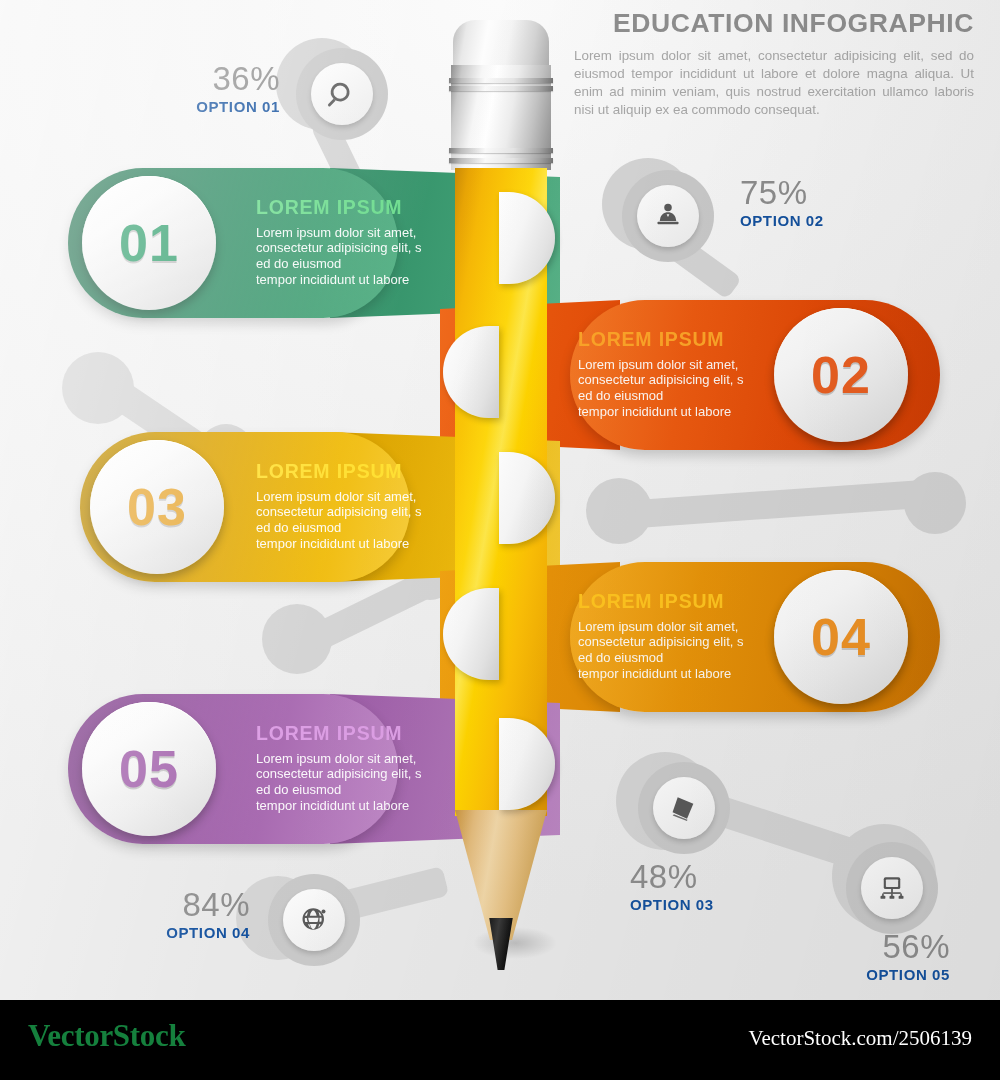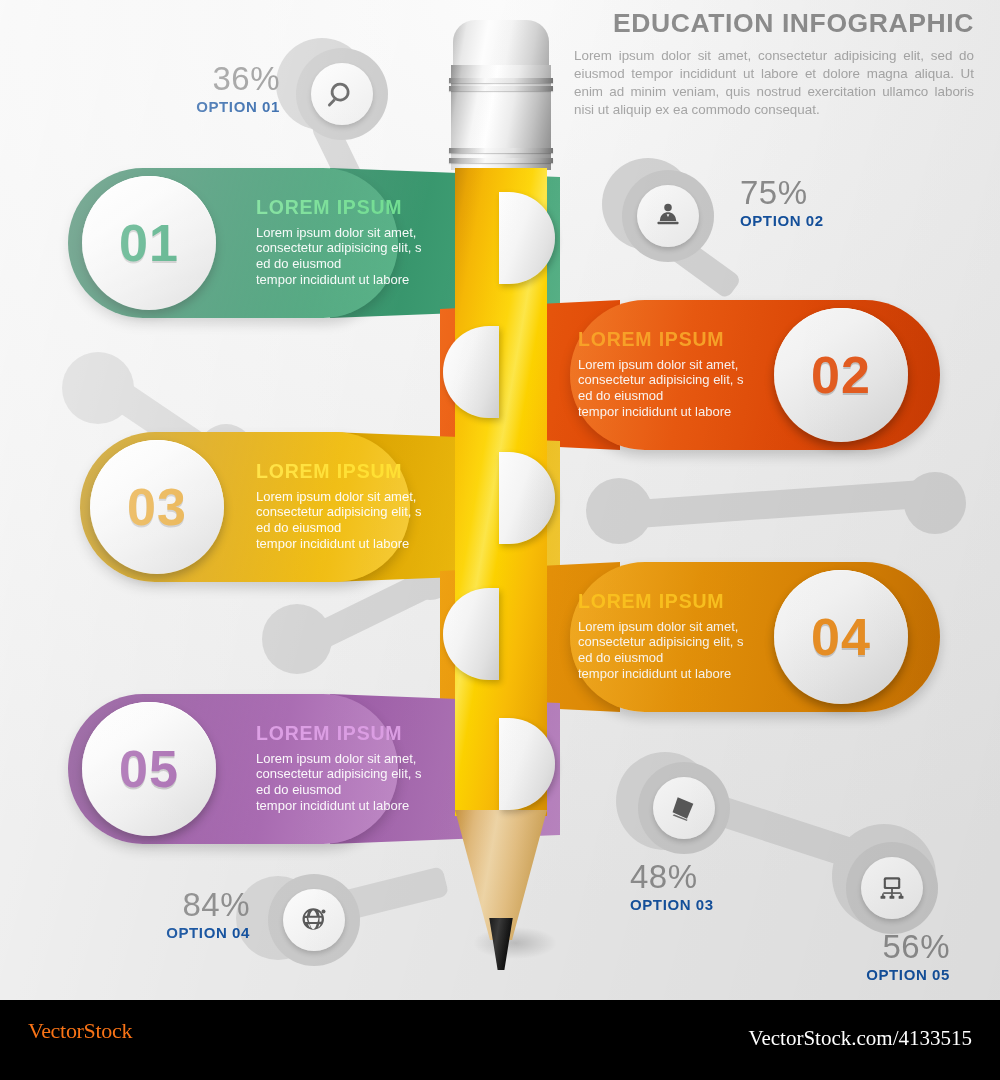--- a/index.html
+++ b/index.html
@@ -79,21 +79,21 @@
 
   .badge{position:absolute;width:92px;height:92px;border-radius:50%;background:#c9c9c9;
     display:flex;align-items:center;justify-content:center;}
   .badge-inner{width:62px;height:62px;border-radius:50%;
     background:linear-gradient(145deg,#fdfdfd,#ececec);
     box-shadow:0 3px 5px rgba(0,0,0,.16);display:flex;align-items:center;justify-content:center;}
   .badge-inner svg{display:block;fill:#5a5a5a;}
 
   
   .wm{position:absolute;left:0;top:1000px;width:1000px;height:80px;background:#000;}
-  .wm-logo{position:absolute;left:28px;top:18px;color:#f97316;font-size:22px;font-weight:normal;
+  .wm-logo{position:absolute;left:28px;top:18px;color:#15803d;font-size:31px;font-weight:bold;
     letter-spacing:-.3px;font-family:"Liberation Serif", serif;}
   .wm-url{position:absolute;right:28px;top:26px;color:#fff;font-size:21px;
     font-family:"Liberation Serif", serif;}
 </style>
 </head>
 <body>
 
 <div class="stage">
   <div class="canvas">
 
@@ -319,15 +319,15 @@
     </div>
     <div class="stat right-align" style="left:800px;top:930px;width:150px;">
       <div class="stat-pct">56%</div>
       <div class="stat-opt">OPTION 05</div>
     </div>
 
   </div>
 
   <div class="wm">
     <div class="wm-logo">VectorStock</div>
-    <div class="wm-url">VectorStock.com/4133515</div>
+    <div class="wm-url">VectorStock.com/2506139</div>
   </div>
 </div>
 
 </body></html>

